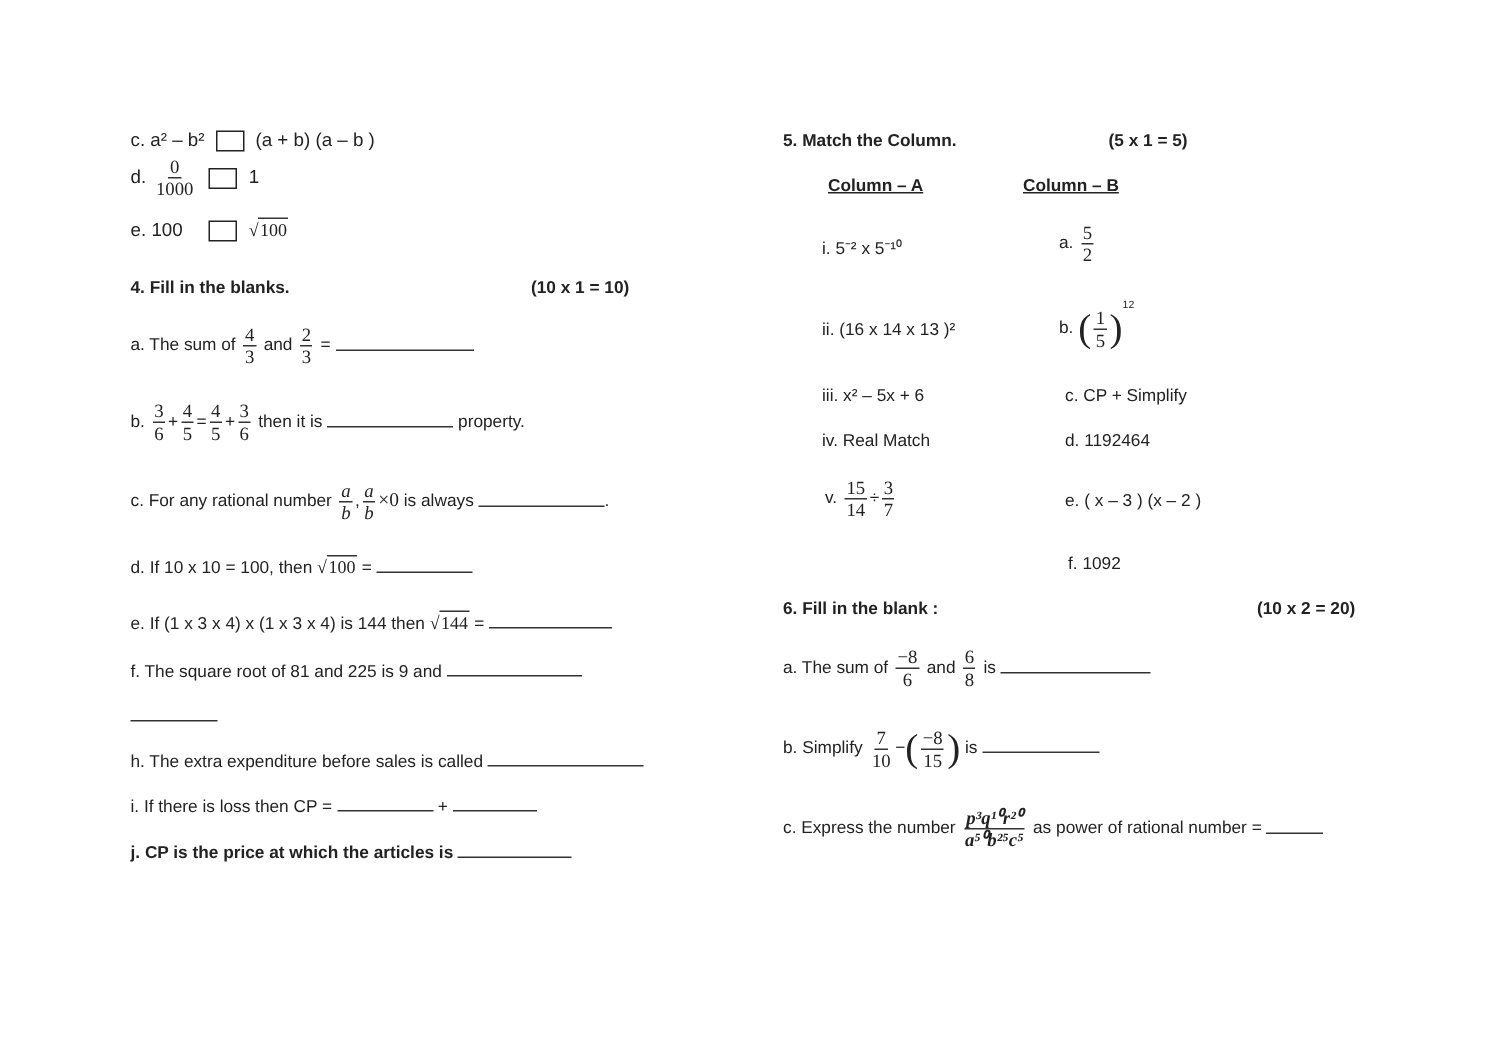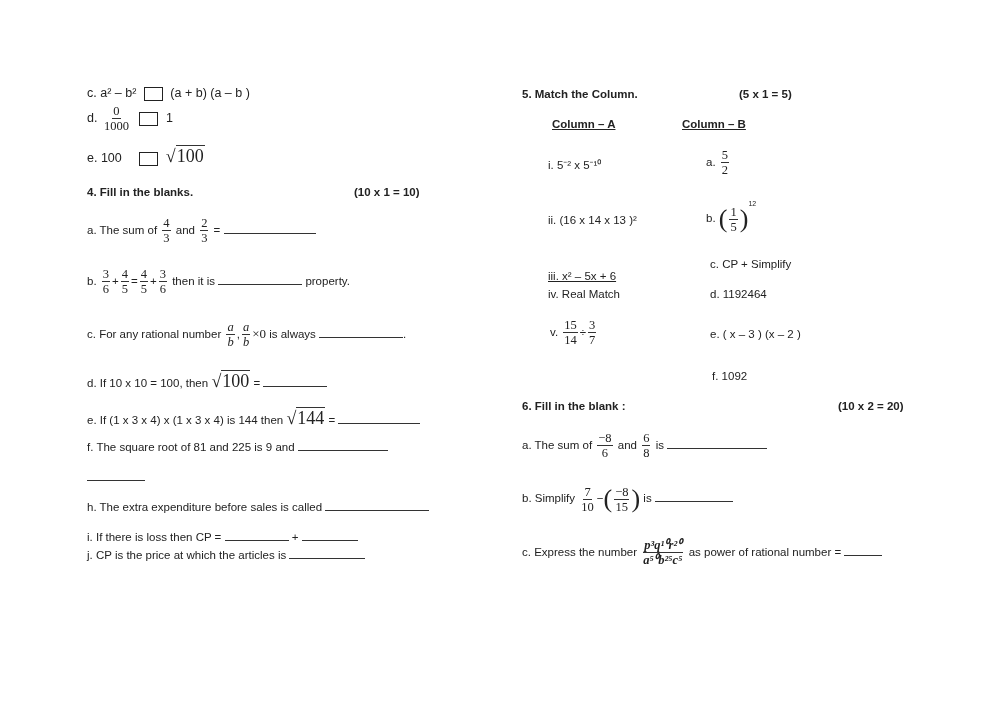--- a/index.html
+++ b/index.html
@@ -7,21 +7,21 @@
          font-family:"Liberation Sans", sans-serif; color:#222; font-size:11.5px; }
   .abs { position:absolute; white-space:nowrap; }
   .sf { font-family:"Liberation Sans", sans-serif; font-size:12.5px; }
   .bold { font-weight:bold; }
   .serif { font-family:"Liberation Serif", serif; font-size:13px; }
   .frac { display:inline-flex; flex-direction:column; align-items:center; vertical-align:middle;
           font-family:"Liberation Serif", serif; font-size:12.5px; line-height:14px; margin:0 2px; }
   .frac .num { border-bottom:1px solid #333; padding:0 1px; }
   .frac .den { padding:0 1px; }
   .box { display:inline-block; width:17px; height:12px; border:1.3px solid #222; vertical-align:middle; margin:0 4px; }
-  .sqrt { font-family:"Liberation Serif", serif; font-size:18px; }
+  .sqrt { font-family:"Liberation Serif", serif; font-size:12px; }
   .sqrt .rad { border-top:1px solid #333; padding:0 1px; }
   .blank { display:inline-block; border-bottom:1px solid #333; height:10px; vertical-align:baseline; }
   .ul { text-decoration:underline; }
   sup { font-size:7px; }
   .paren { font-family:"Liberation Serif", serif; font-size:26px; vertical-align:middle; font-weight:lighter; }
 </style>
 </head>
 <body>
 
 <div class="abs sf" style="left:87px;top:86px;">
@@ -121,21 +121,21 @@
 <div class="abs" style="left:87px;top:500px;">
   <span>h. The extra expenditure before sales is called</span>
   <span class="blank" style="width:104px;"></span>
 </div>
 <div class="abs" style="left:87px;top:530px;">
   <span>i. If there is loss then CP =</span>
   <span class="blank" style="width:64px;"></span>
   <span>+</span>
   <span class="blank" style="width:56px;"></span>
 </div>
-<div class="abs" style="left:87px;top:548px;">
+<div class="abs" style="left:87px;top:561px;font-weight:bold;">
   <span>j. CP is the price at which the articles is</span>
   <span class="blank" style="width:76px;"></span>
 </div>
 
 <div class="abs bold" style="left:522px;top:88px;">5. Match the Column.</div>
 <div class="abs bold" style="left:713px;top:88px;padding-left:26px;">(5 x 1 = 5)</div>
 <div class="abs bold ul" style="left:552px;top:118px;">Column – A</div>
 <div class="abs bold ul" style="left:682px;top:118px;">Column – B</div>
 
 <div class="abs" style="left:548px;top:157px;">i. 5⁻² x 5⁻¹⁰</div>
@@ -149,21 +149,21 @@
 
 <div class="abs" style="left:548px;top:214px;">ii. (16 x 14 x 13 )²</div>
 <div class="abs" style="left:706px;top:204px;">
   <span>b.</span>
   <span class="paren">(</span><span class="frac">
       <span class="num">1</span>
       <span class="den">5</span>
     </span><span class="paren">)</span><sup style="vertical-align:top;position:relative;top:-4px;">12</sup>
 </div>
 
-<div class="abs" style="left:548px;top:270px;text-decoration:underline;">iii. x² – 5x + 6</div>
+<div class="abs" style="left:548px;top:258px;">iii. x² – 5x + 6</div>
 <div class="abs" style="left:710px;top:258px;">c. CP + Simplify</div>
 
 <div class="abs" style="left:548px;top:288px;">iv. Real Match</div>
 <div class="abs" style="left:710px;top:276px;margin-top:12px;">d. 1192464</div>
 
 <div class="abs" style="left:550px;top:318px;">
   <span>v.</span>
   <span class="frac">
       <span class="num">15</span>
       <span class="den">14</span>

